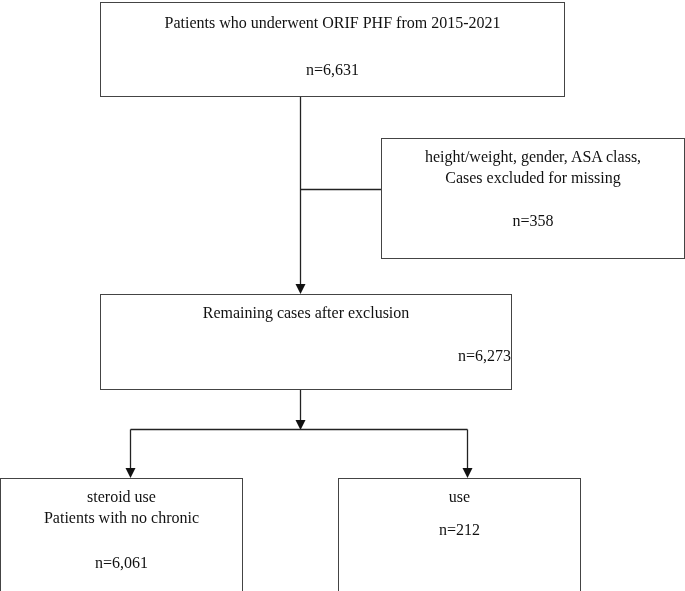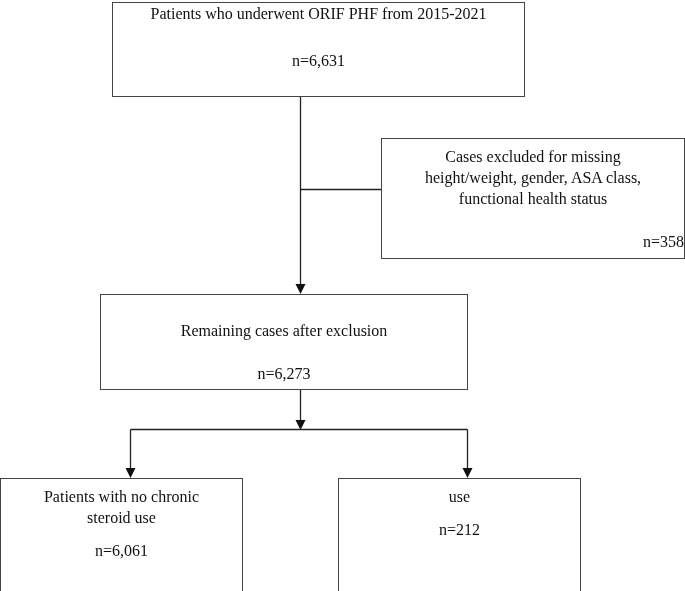--- a/index.html
+++ b/index.html
@@ -31,39 +31,38 @@
 
   <line x1="130.5" y1="429.5" x2="467.5" y2="429.5" stroke="#222" stroke-width="1.3"></line>
 
   <line x1="130.5" y1="429.5" x2="130.5" y2="469" stroke="#222" stroke-width="1.3"></line>
   <path d="M125.5,468 L135.5,468 L130.5,478 Z" fill="#111"></path>
 
   <line x1="467.5" y1="429.5" x2="467.5" y2="469" stroke="#222" stroke-width="1.3"></line>
   <path d="M462.5,468 L472.5,468 L467.5,478 Z" fill="#111"></path>
 </svg>
 
-<div class="box" style="left:112px; top:2px; width:413px; height:95px; ">
+<div class="box" style="left:100px; top:2px; width:465px; height:95px; padding-top:9px;">
   <span class="label">Patients who underwent ORIF PHF from 2015-2021</span>
   <span class="count" style="margin-top:26px;">n=6,631</span>
 </div>
 
 <div class="box" style="left:381px; top:138px; width:304px; height:121px; padding-top:7px;">
+  <span class="label">height/weight, gender, ASA class,</span>
   <span class="label">Cases excluded for missing</span>
-  <span class="label">height/weight, gender, ASA class,</span>
-  <span class="label">functional health status</span>
-  <span class="count" style="margin-top:22px;text-align:right;">n=358</span>
+  <span class="count" style="margin-top:22px;">n=358</span>
 </div>
 
-<div class="box" style="left:100px; top:294px; width:368px; height:96px; padding-top:25px;">
+<div class="box" style="left:100px; top:294px; width:412px; height:96px; padding-top:7px;">
   <span class="label">Remaining cases after exclusion</span>
-  <span class="count" style="margin-top:22px;">n=6,273</span>
+  <span class="count" style="margin-top:22px;text-align:right;">n=6,273</span>
 </div>
 
 <div class="box" style="left:0px; top:478px; width:243px; height:116px; padding-top:7px;">
+  <span class="label">steroid use</span>
   <span class="label">Patients with no chronic</span>
-  <span class="label">steroid use</span>
-  <span class="count" style="margin-top:12px;">n=6,061</span>
+  <span class="count" style="margin-top:24px;">n=6,061</span>
 </div>
 
 <div class="box" style="left:338px; top:478px; width:243px; height:116px; padding-top:7px;">
   <span class="label">use</span>
   <span class="count" style="margin-top:12px;">n=212</span>
 </div>
 
 </body></html>

